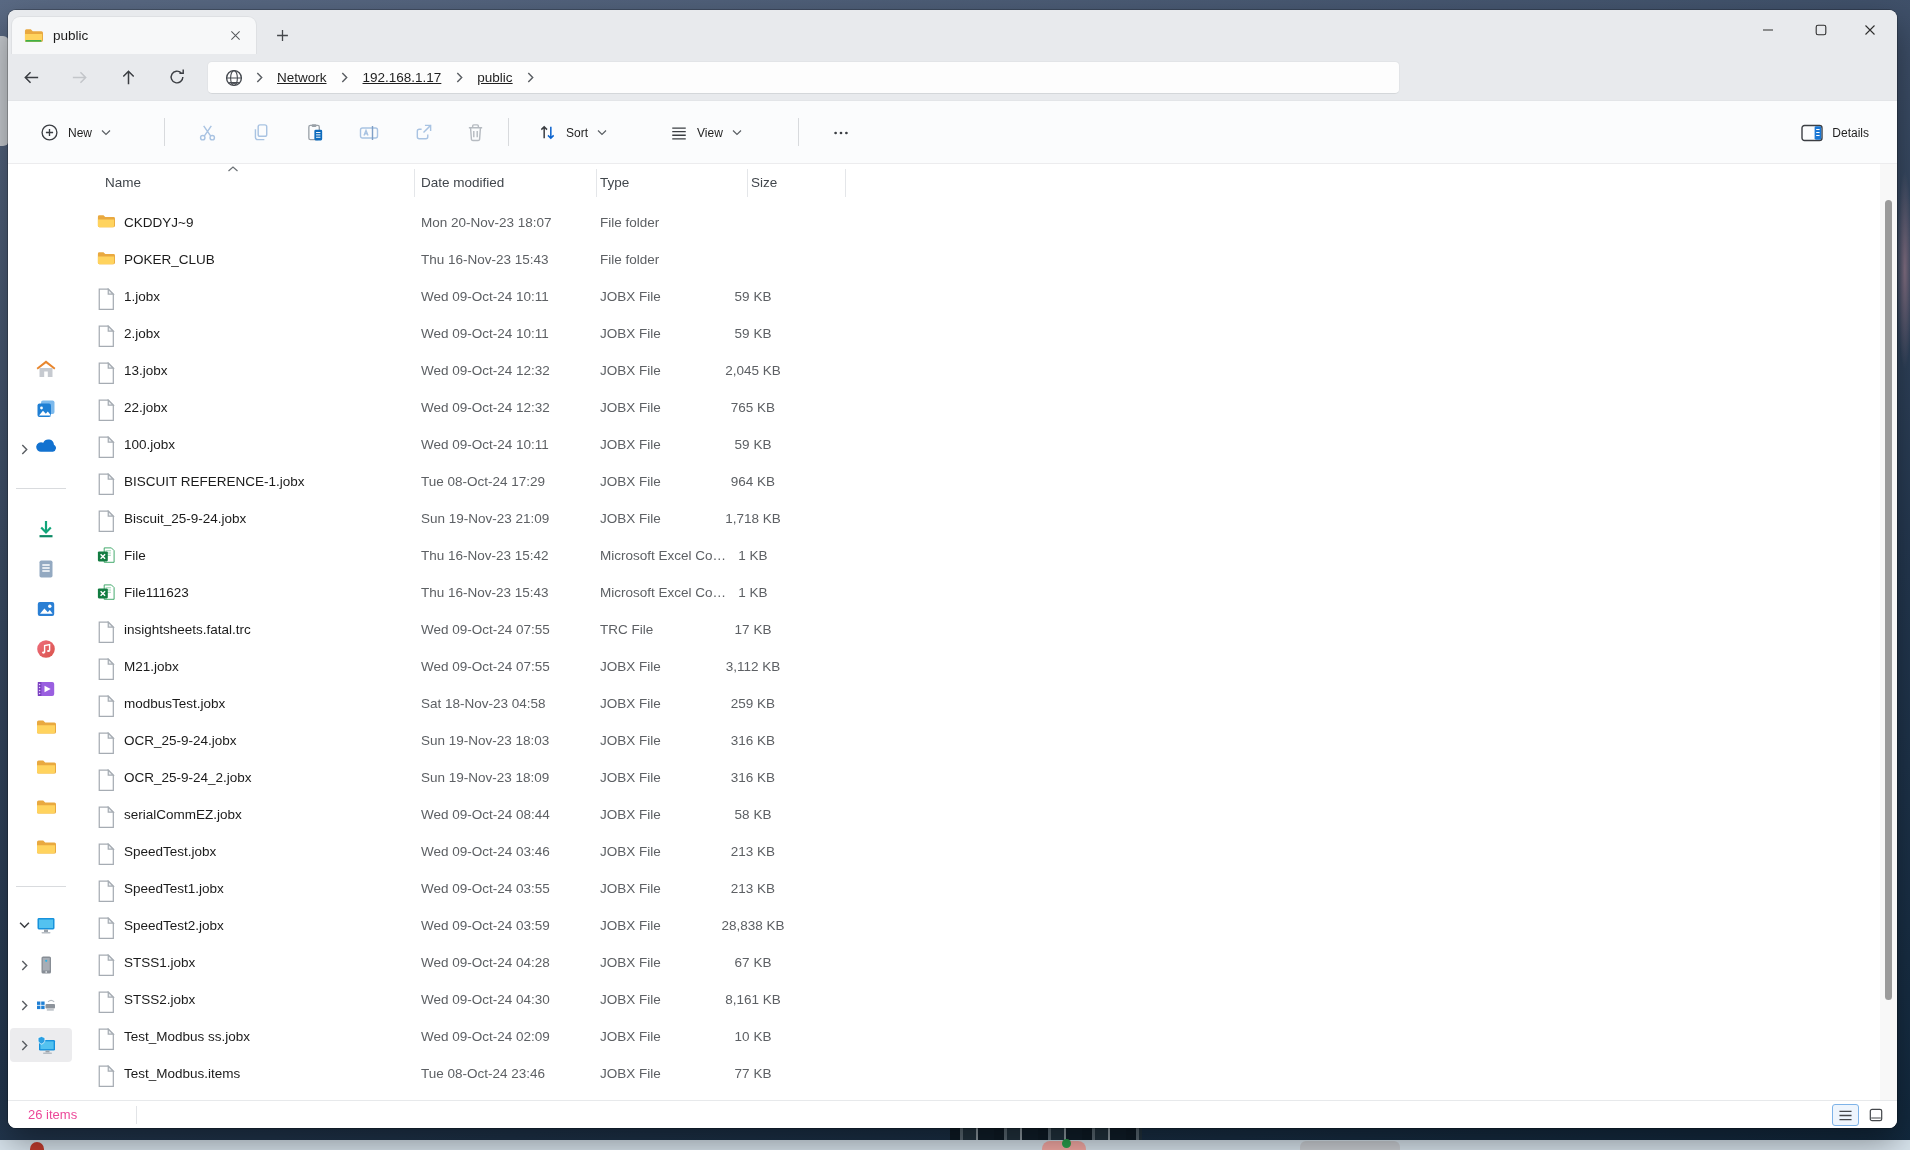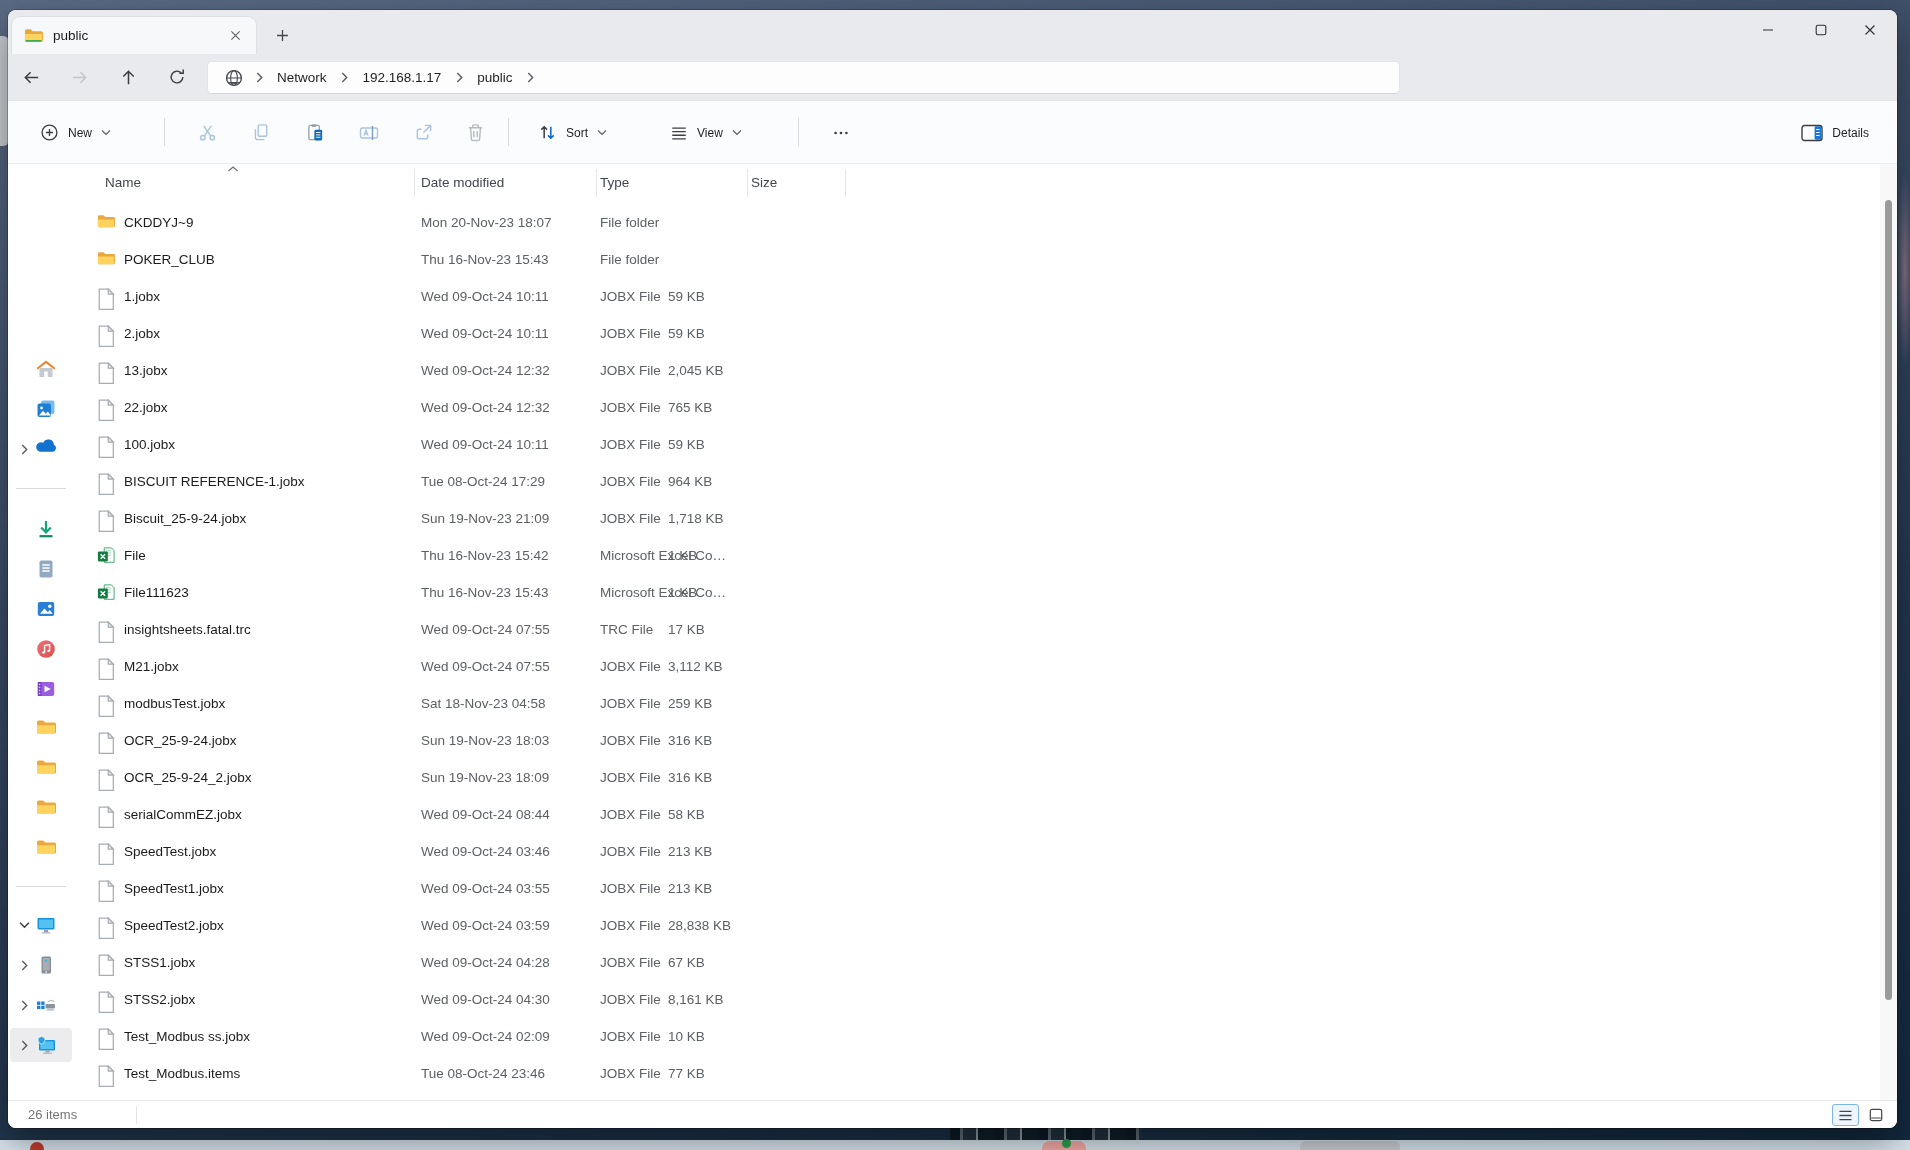--- a/index.html
+++ b/index.html
@@ -28,21 +28,21 @@
   #tab-title{font-size:13.5px;color:#1b1b1b;flex:1;}
   .xbtn{width:22px;height:22px;display:flex;align-items:center;justify-content:center;border-radius:4px;}
   #newtab{left:260px;top:11px;width:28px;height:28px;display:flex;align-items:center;justify-content:center;border-radius:4px;}
   .caption{top:0;height:40px;width:46px;display:flex;align-items:center;justify-content:center;}
   #btn-min{right:106px;} #btn-max{right:53px;} #btn-close{right:4px;border-radius:0 8px 0 0;}
   
   #navbar{left:0;top:44px;width:100%;height:46px;background:#e8eaed;}
   .navarrow{top:6px;width:34px;height:34px;display:flex;align-items:center;justify-content:center;border-radius:5px;}
   #nav-back{left:6px;color:#3b3e43;} #nav-fwd{left:54px;color:#c3c6ca;} #nav-up{left:103px;color:#3b3e43;} #nav-refresh{left:152px;color:#3b3e43;}
   #addressbar{left:199px;top:7px;width:1193px;height:33px;background:#fdfdfd;border:1px solid #e2e4e7;border-bottom-color:#d4d7da;border-radius:5px;display:flex;align-items:center;padding:0 8px;}
-  .crumb{font-size:13.5px;color:#1f1f1f;padding:4px 9px;border-radius:4px;white-space:nowrap;}
+  .crumb{font-size:13.5px;color:#1f1f1f;padding:4px 9px;border-radius:4px;white-space:nowrap;text-decoration:underline;}
   .crumb-sep{width:16px;height:16px;display:flex;align-items:center;justify-content:center;margin:0 1px;}
   #addr-globe{width:20px;height:20px;margin:0 6px 0 8px;}
   #searchbox{left:1405px;top:7px;width:470px;height:33px;background:#fdfdfd;border:1px solid #e2e4e7;border-bottom-color:#d4d7da;border-radius:5px;display:flex;align-items:center;padding:0 10px 0 14px;}
   #search-input{flex:1;border:none;outline:none;background:transparent;font-size:14px;color:#333;font-family:inherit;}
   #search-input::placeholder{color:#767a80;}
   
   #toolbar{left:0;top:90px;width:100%;height:64px;background:#fbfcfd;border-top:1px solid #e3e5e8;border-bottom:1px solid #ececee;}
   .tbtn{top:13px;height:37px;display:flex;align-items:center;justify-content:center;border-radius:5px;gap:9px;padding:0 10px;}
   .tlabel{font-size:12px;color:#1f1f1f;}
   .tsep{top:17px;width:1px;height:28px;background:#d8dadd;}
@@ -67,27 +67,27 @@
   .colsep{top:5px;width:1px;height:28px;background:#e4e6e9;}
   #csep1{left:339px;} #csep2{left:521px;} #csep3{left:672px;} #csep4{left:770px;}
   #sortasc{left:152px;top:1px;width:12px;height:8px;color:#6b7075;}
   
   .row{left:4px;width:780px;height:32px;border-radius:4px;}
   .row .fi{position:absolute;left:18px;top:7px;width:18px;height:18px;}
   .row .cell{position:absolute;top:8px;font-size:13.5px;white-space:nowrap;}
   .row .name{left:45px;color:#1b1b1b;}
   .row .date{left:342px;color:#5d6064;}
   .row .type{left:521px;color:#5d6064;}
-  .row .size{left:589px;width:170px;text-align:left;color:#5d6064;}
+  .row .size{left:589px;width:170px;text-align:center;color:#5d6064;}
   
   #vscroll{right:0;top:0;width:17px;height:100%;background:#f8f8f8;}
   #vthumb{left:5px;top:36px;width:7px;height:800px;background:#9b9b9b;border-radius:4px;}
   
   #statusbar{left:0;bottom:0;width:100%;height:28px;background:#fff;border-top:1px solid #e7e9eb;}
-  #status-items{left:20px;top:6px;font-size:13px;color:#737373;}
+  #status-items{left:20px;top:6px;font-size:13px;color:#ec4899;}
   #status-sep{left:128px;top:5px;width:1px;height:18px;background:#e2e4e7;}
   .viewtoggle{top:3px;width:27px;height:22px;border-radius:3px;display:flex;align-items:center;justify-content:center;}
   #toggle-details-view{right:38px;border:1px solid #7eb3e8;background:#eef5fd;}
   #toggle-thumb-view{right:8px;}
   svg{display:block;}
 </style>
 </head>
 <body>
 
 <div class="abs" id="behind-window"></div>

